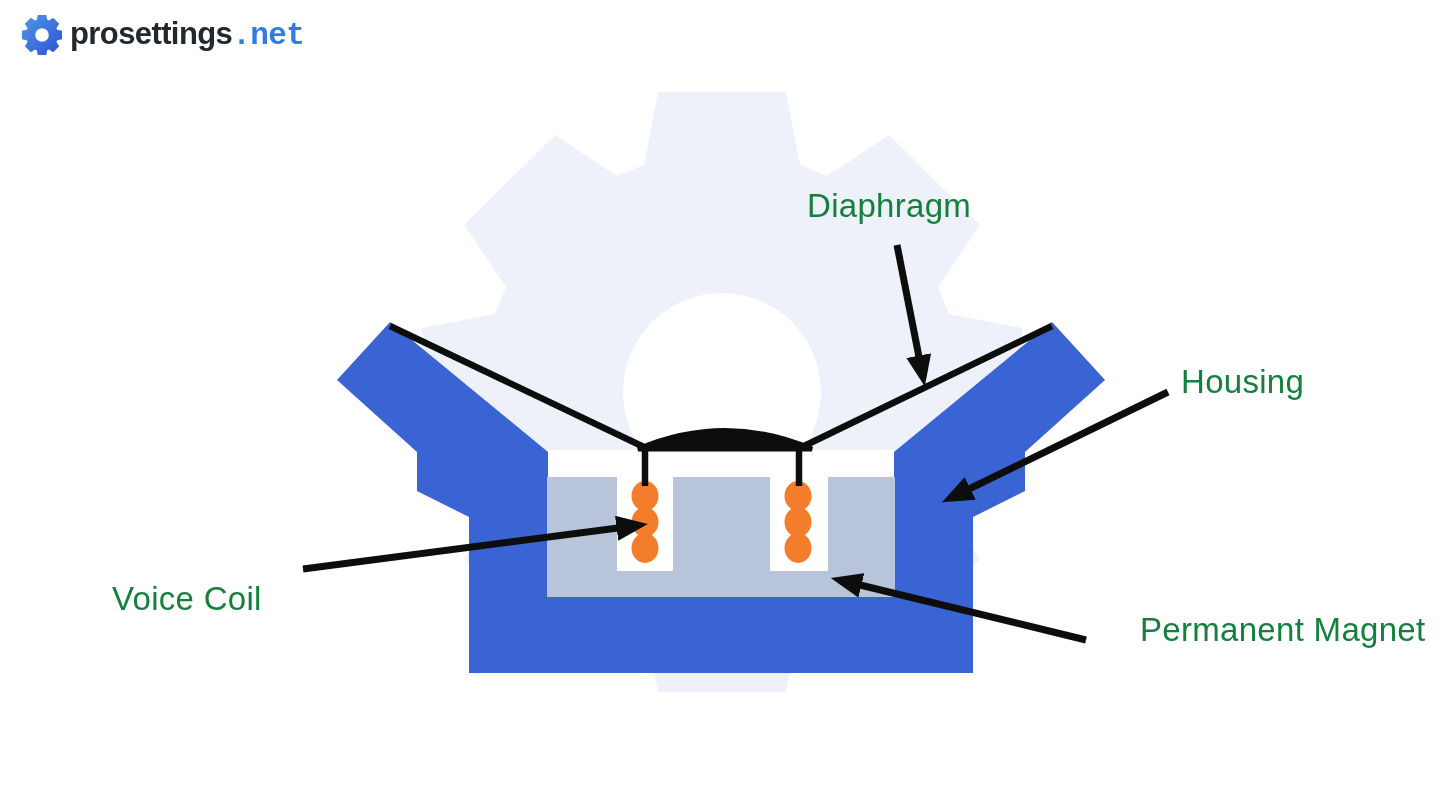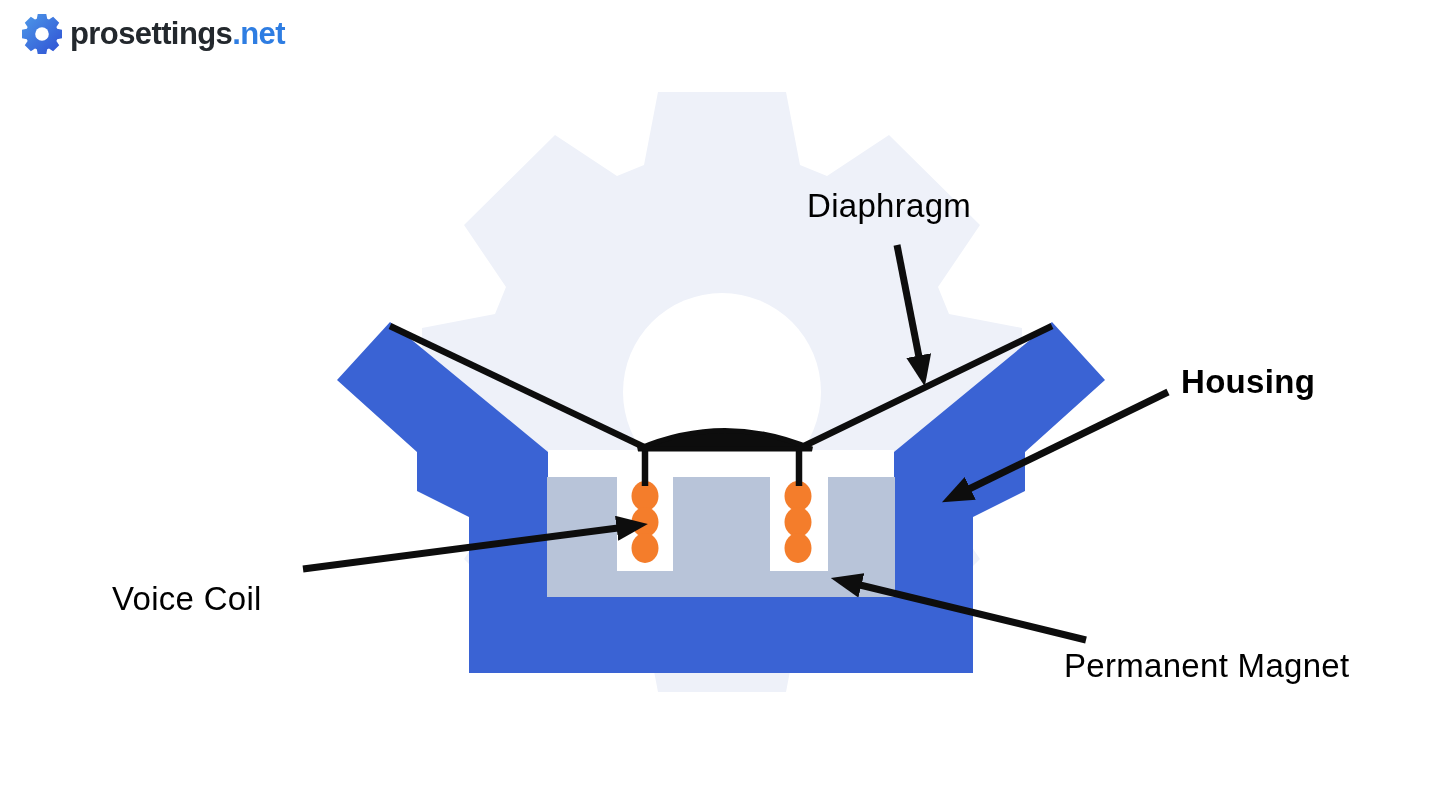--- a/index.html
+++ b/index.html
@@ -1,29 +1,29 @@
 <!DOCTYPE html>
 <html><head>
 <meta charset="utf-8">
 <style>
   html,body{margin:0;padding:0;background:#ffffff;}
   body{width:1440px;height:810px;position:relative;overflow:hidden;
        font-family:"Liberation Sans","DejaVu Sans",sans-serif;}
   .stage{position:absolute;inset:0;width:1440px;height:810px;}
   svg.diagram{position:absolute;left:0;top:0;}
-  .callout{position:absolute;font-size:33px;letter-spacing:.3px;color:#000000;
+  .callout{position:absolute;font-size:33px;letter-spacing:.3px;color:#15803d;
            white-space:nowrap;line-height:1.1;text-align:center;}
   .label-diaphragm{left:807px;top:188px;}
-  .label-housing{left:1181px;top:364px;font-weight:bold;}
+  .label-housing{left:1181px;top:364px;}
   .label-voice-coil{left:112px;top:541px;margin-top:40px;}
-  .label-permanent-magnet{left:1064px;top:612px;margin-top:36px;}
+  .label-permanent-magnet{left:1140px;top:612px;}
   .logo{position:absolute;left:22px;top:14px;display:flex;align-items:center;gap:8px;
         cursor:pointer;text-decoration:none;}
   .logo-text{font-size:31px;font-weight:700;letter-spacing:-0.6px;color:#23282d;line-height:40px;}
-  .logo-tld{color:#2e7de2;}
+  .logo-tld{color:#2e7de2;font-family:Liberation Mono, monospace;}
 </style>
 </head>
 <body>
 
 <div class="stage">
 
   <svg class="diagram" width="1440" height="810" viewBox="0 0 1440 810">
     <defs>
       <marker id="arrowhead" orient="auto" markerUnits="strokeWidth" markerWidth="4.5" markerHeight="3.6" refX="0.2" refY="1.8">
         <path d="M0,0 L4.5,1.8 L0,3.6 Z" fill="#0d0d0d"></path>

